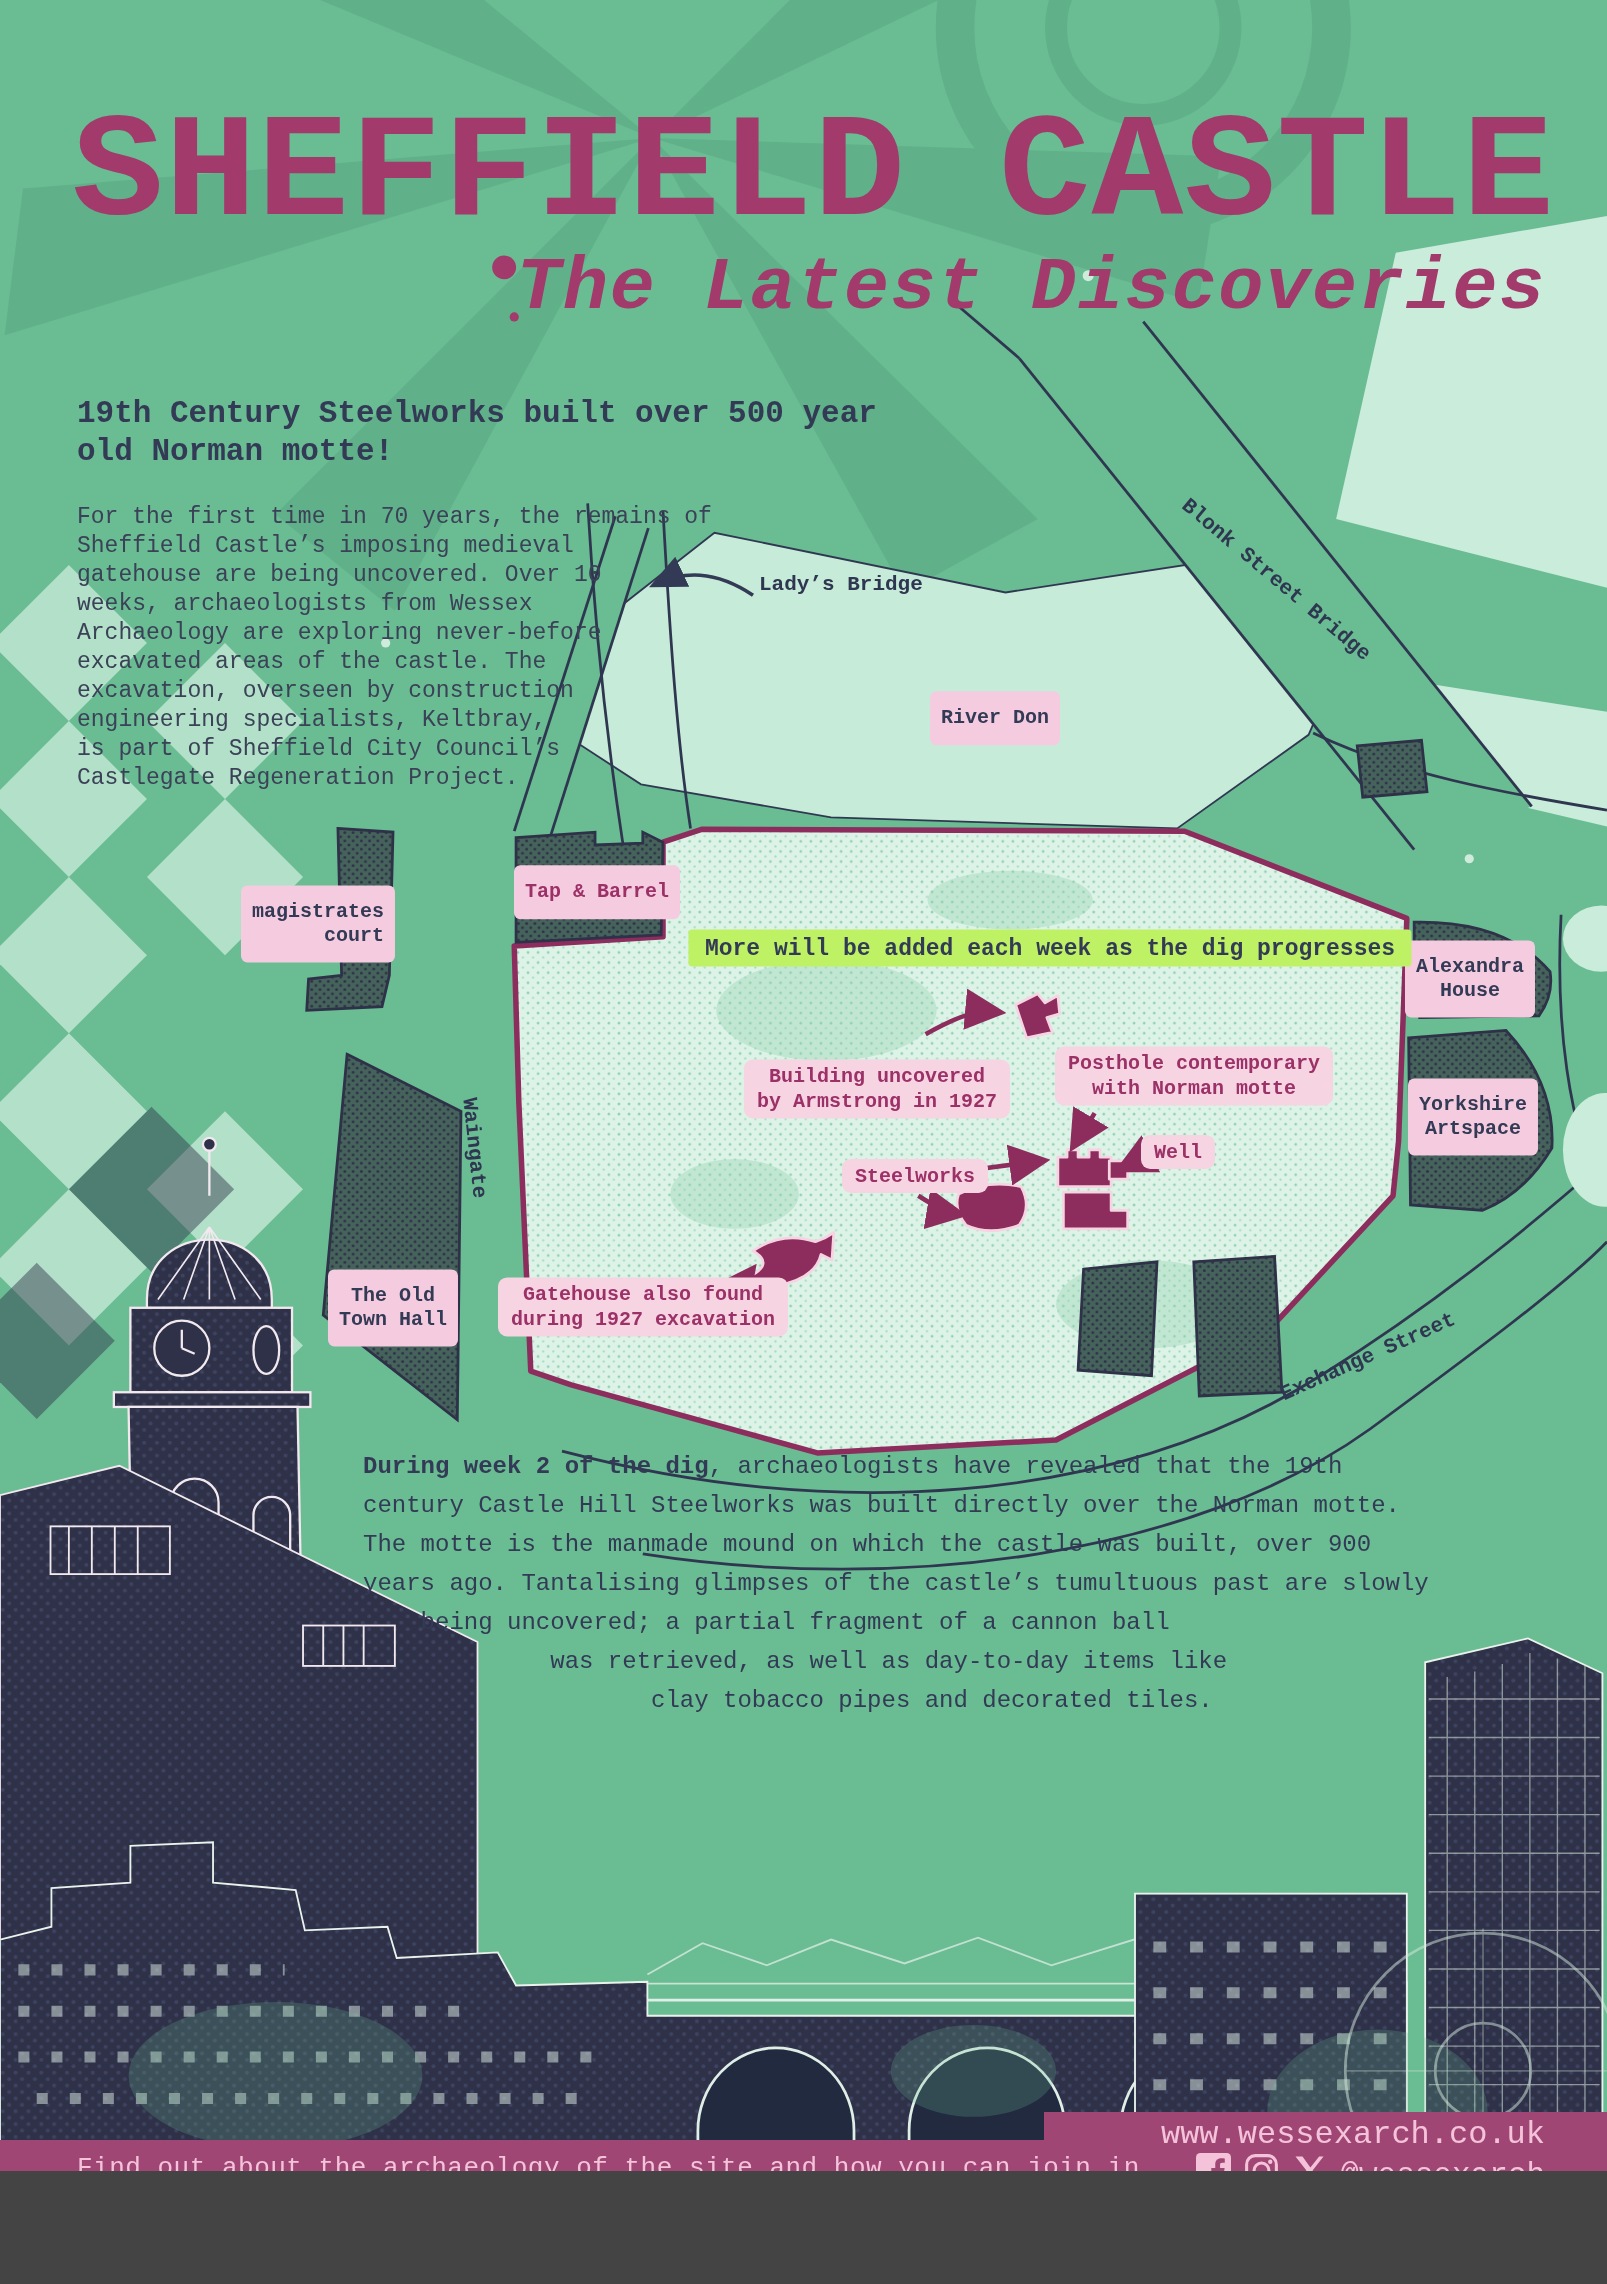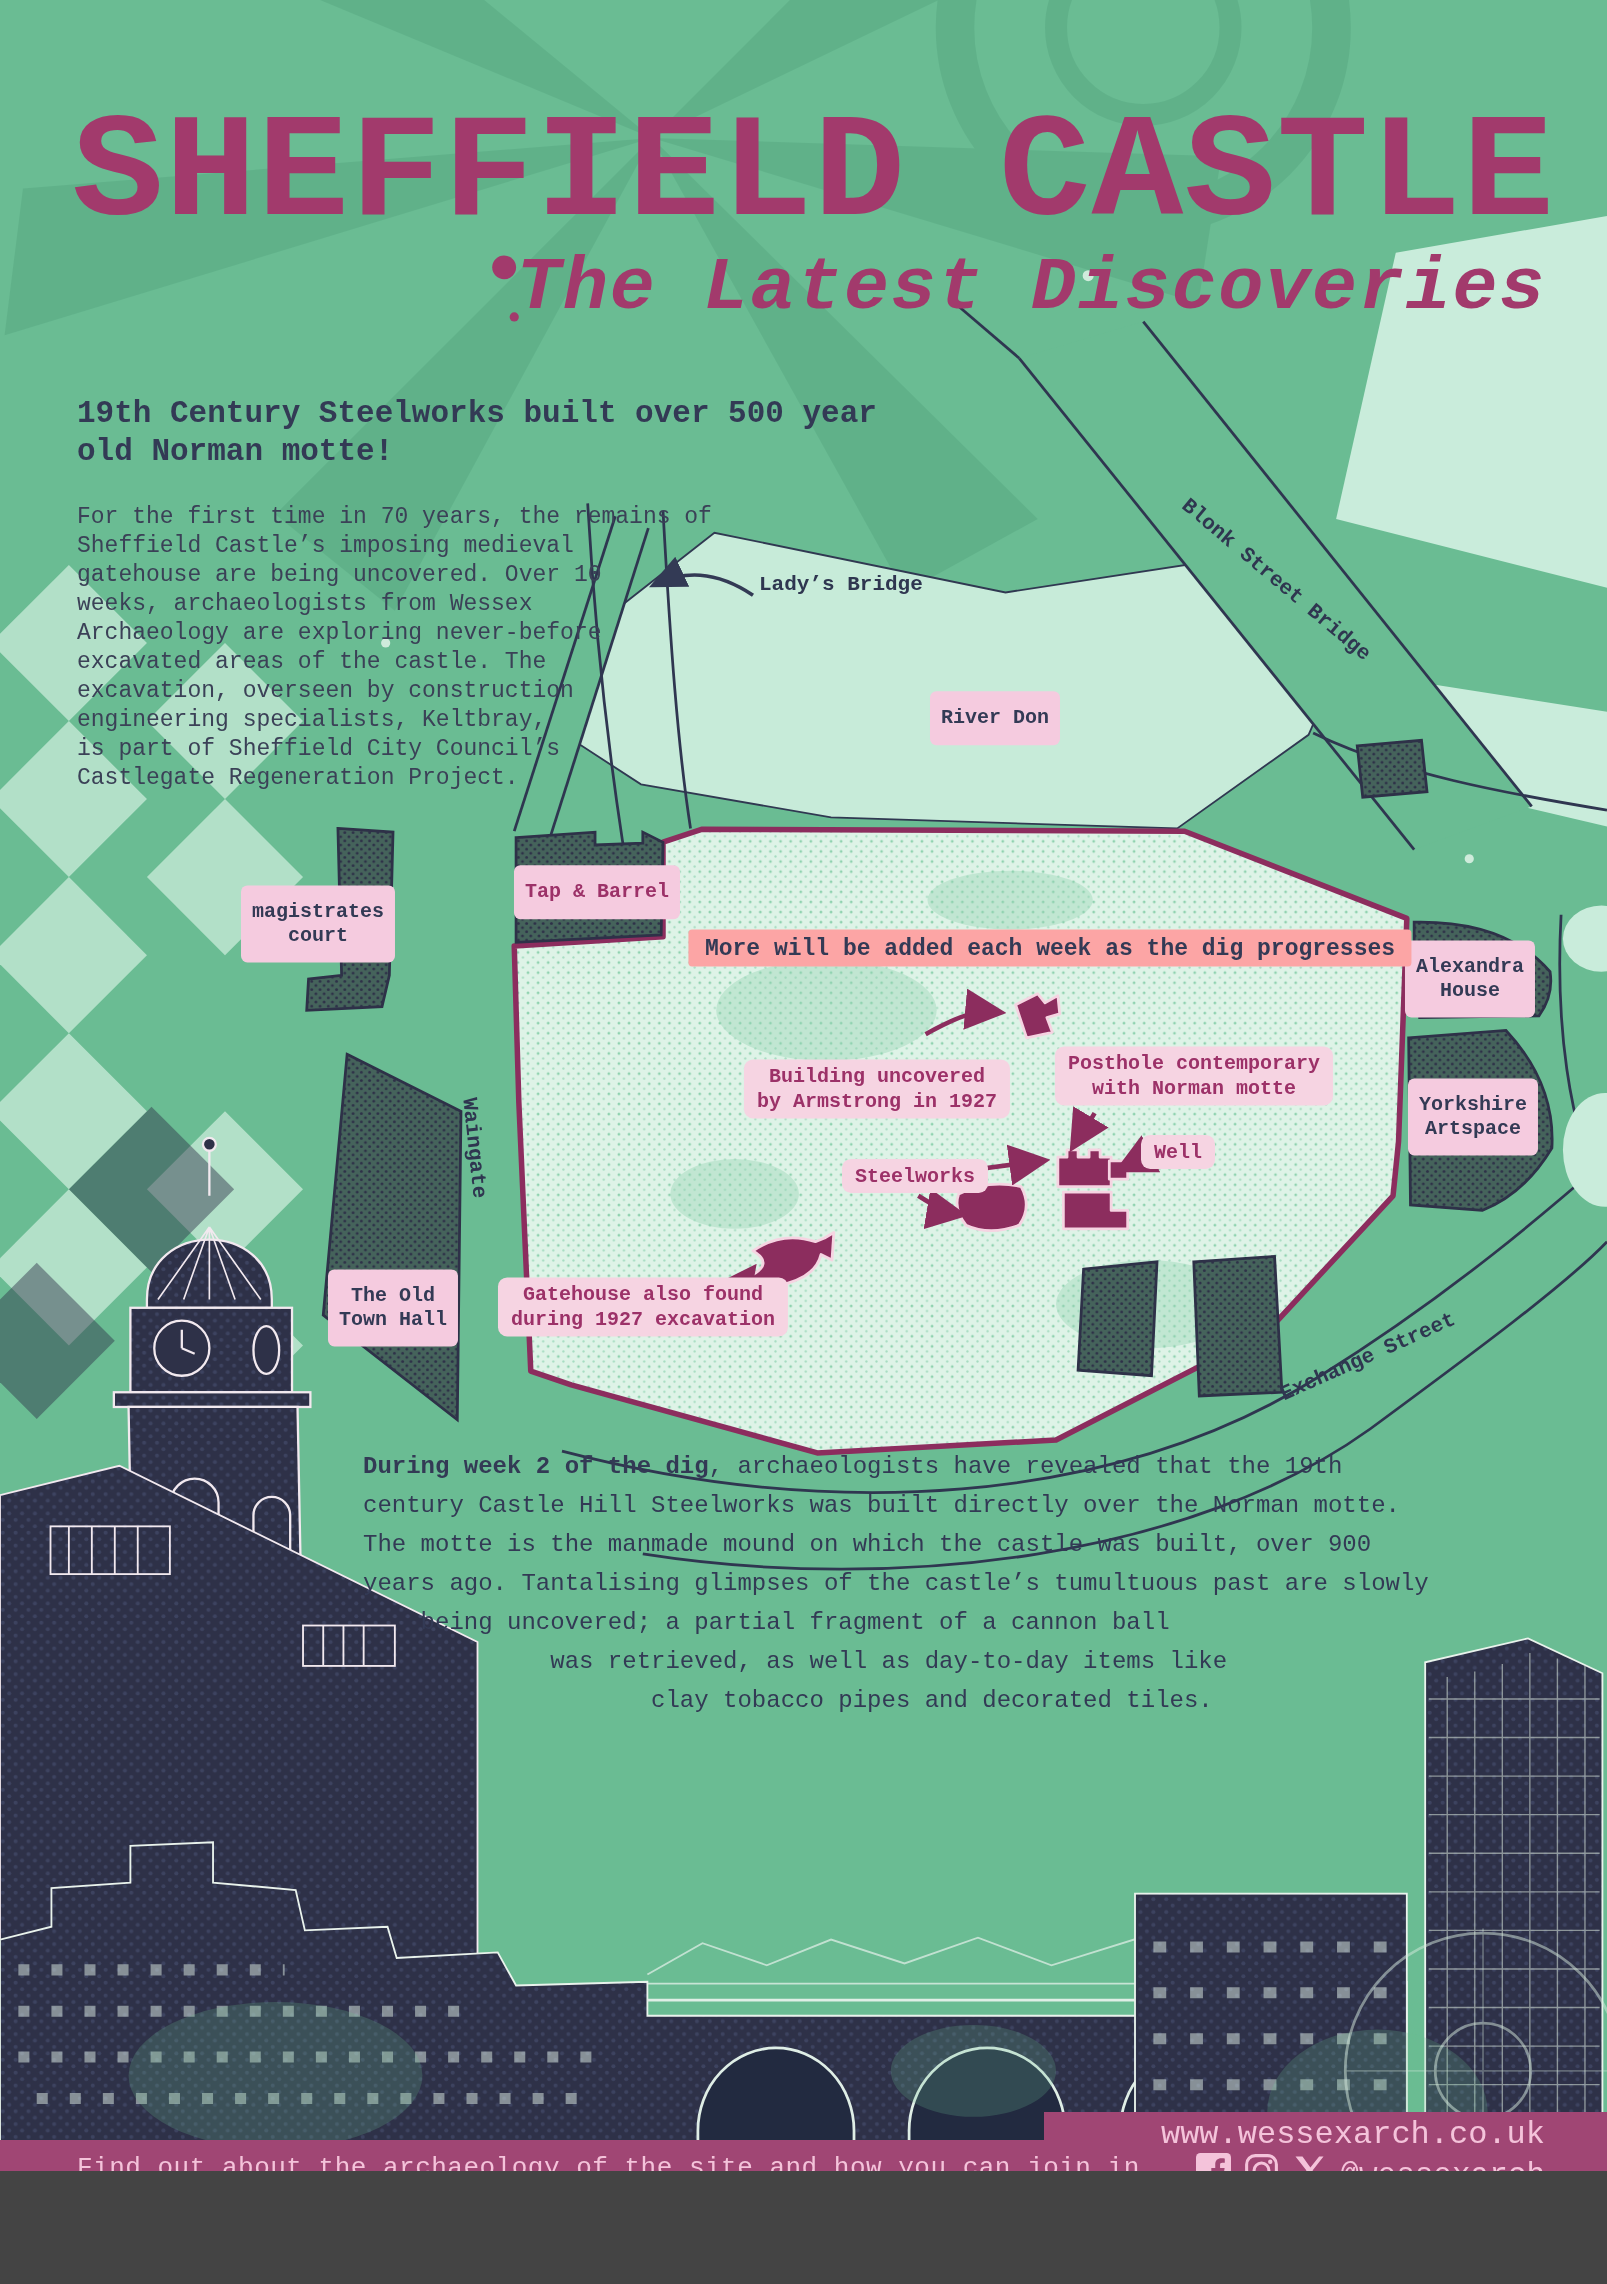--- a/index.html
+++ b/index.html
@@ -30,21 +30,21 @@
     line-height:39px;white-space:pre-wrap;
   }
   .week2 .b{font-weight:800;}
   .pill{
     background:#f5cbdf;color:#333a55;font-weight:800;font-size:20px;line-height:1.18;
     padding:15px 11px;border-radius:6.4px;text-align:center;white-space:pre-line;
     transform:translate(-50%,-50%);
   }
   .pill.magenta{color:#9c3168;}
   .banner{
-    background:#fca5a5;color:#333a55;font-weight:800;font-size:23px;
+    background:#bef264;color:#333a55;font-weight:800;font-size:23px;
     padding:5.5px 16.5px;border-radius:3.7px;white-space:nowrap;transform:translate(-50%,-50%);
   }
   .callout{
     background:#f6d4e2;color:#9c3168;font-weight:800;font-size:20px;line-height:1.25;
     padding:4.6px 13px;border-radius:9.2px;text-align:center;white-space:pre-line;
     transform:translate(-50%,-50%);
   }
   .street{
     color:#2f3650;font-weight:800;font-size:21px;white-space:nowrap;
   }
@@ -287,21 +287,21 @@
 engineering specialists, Keltbray,
 is part of Sheffield City Council’s
 Castlegate Regeneration Project.</div>
 
   <div class="abs street" style="left:759px;top:584px;transform:translate(0,-50%);">Lady’s Bridge</div>
   <div class="abs street" style="left:1276px;top:580px;transform:translate(-50%,-50%) rotate(40deg);">Blonk Street Bridge</div>
   <div class="abs street" style="left:474px;top:1148px;transform:translate(-50%,-50%) rotate(84deg);">Waingate</div>
   <div class="abs street" style="left:1368px;top:1357px;transform:translate(-50%,-50%) rotate(-24deg);">Exchange Street</div>
 
   <div class="abs pill" style="left:995px;top:718px;">River Don</div>
-  <div class="abs pill" style="left:318px;top:924px;">magistrates
+  <div class="abs pill" style="left:318px;top:924px;text-align:right;">magistrates
 court</div>
   <div class="abs pill magenta" style="left:597px;top:892px;">Tap &amp; Barrel</div>
   <div class="abs pill" style="left:393px;top:1308px;">The Old
 Town Hall</div>
   <div class="abs pill" style="left:1470px;top:979px;">Alexandra
 House</div>
   <div class="abs pill" style="left:1473px;top:1117px;">Yorkshire
 Artspace</div>
 
   <div class="abs banner" style="left:1050px;top:948px;">More will be added each week as the dig progresses</div>

